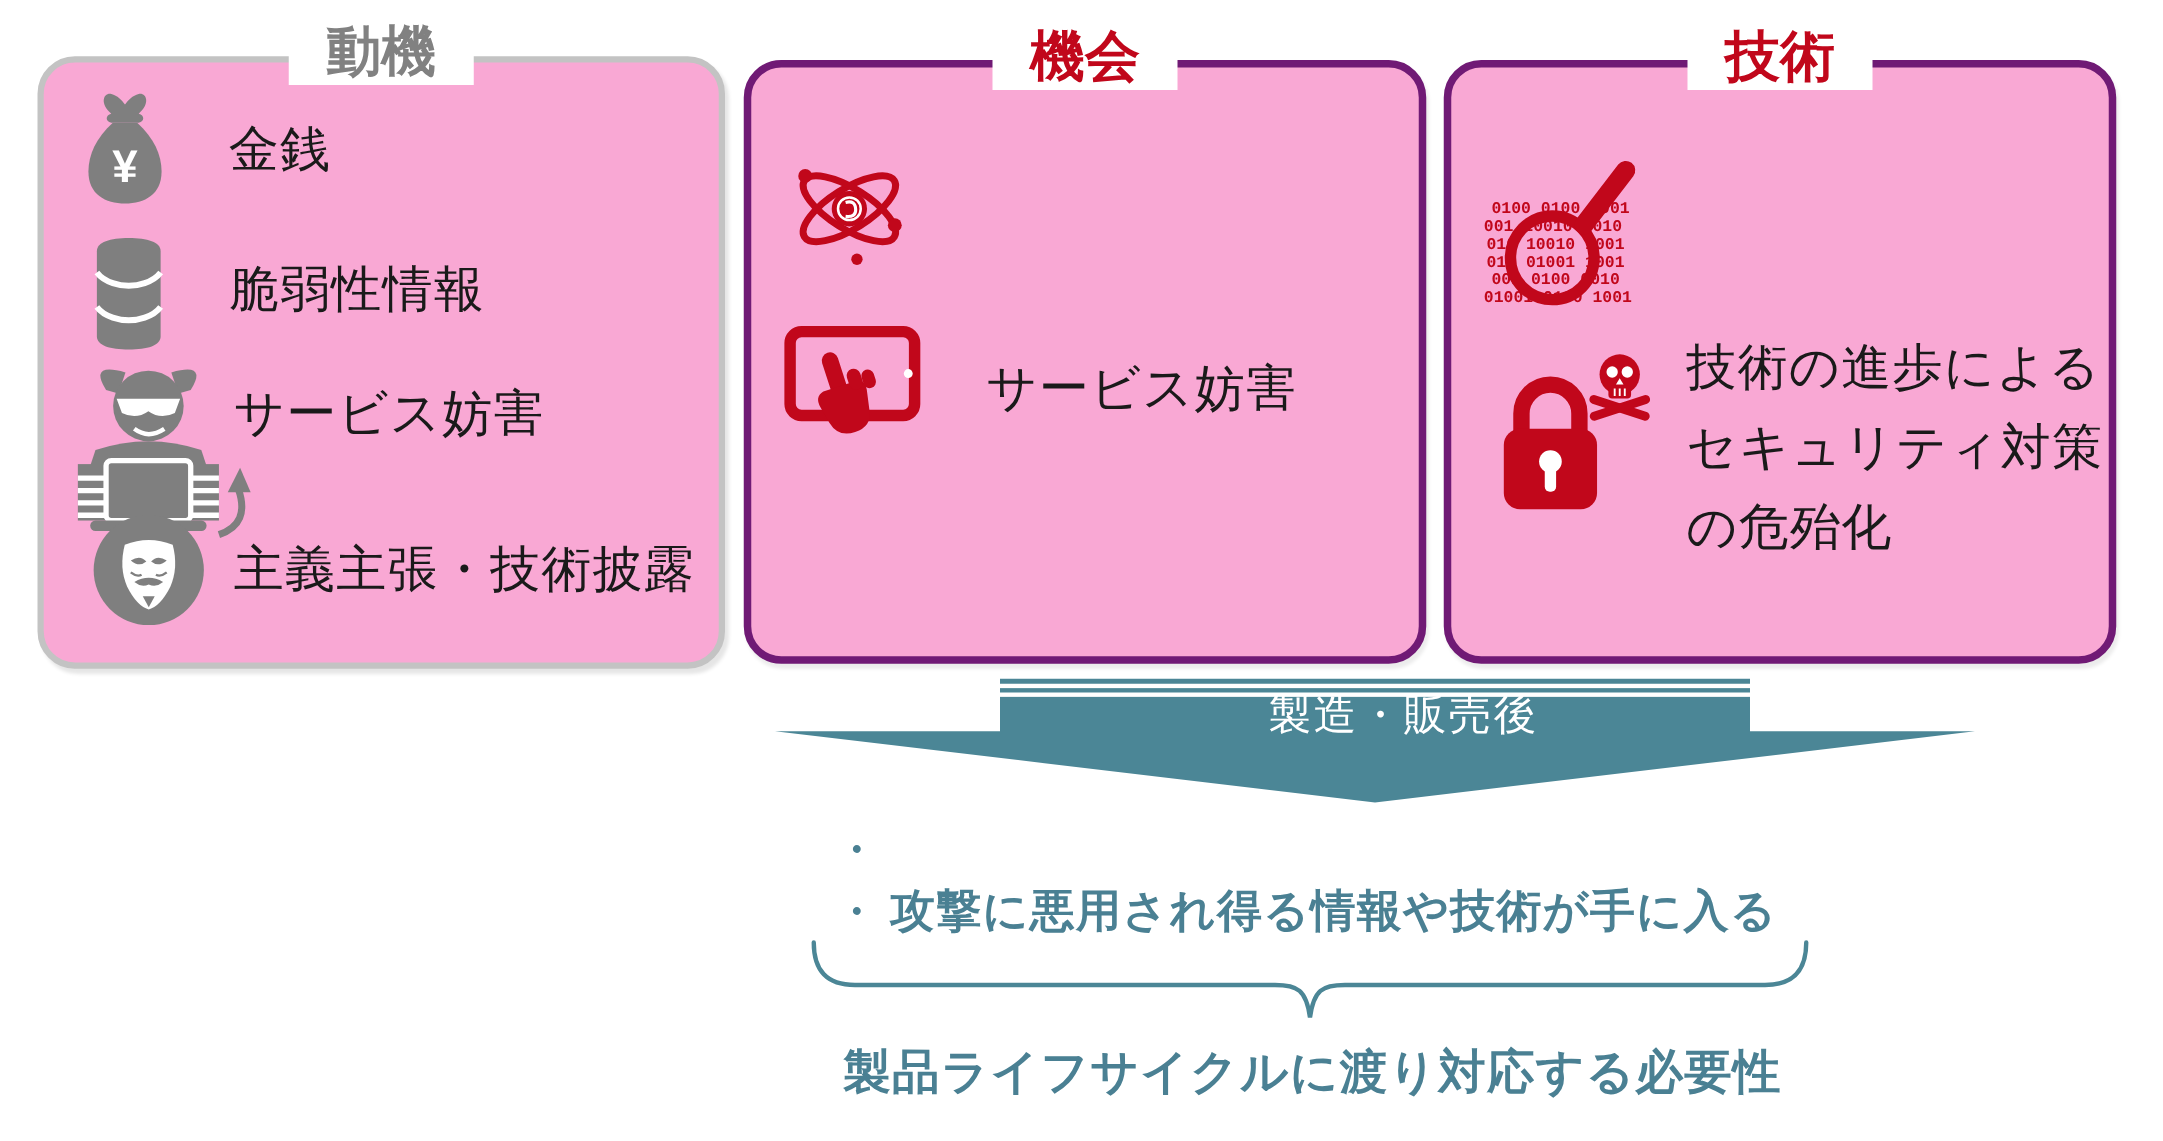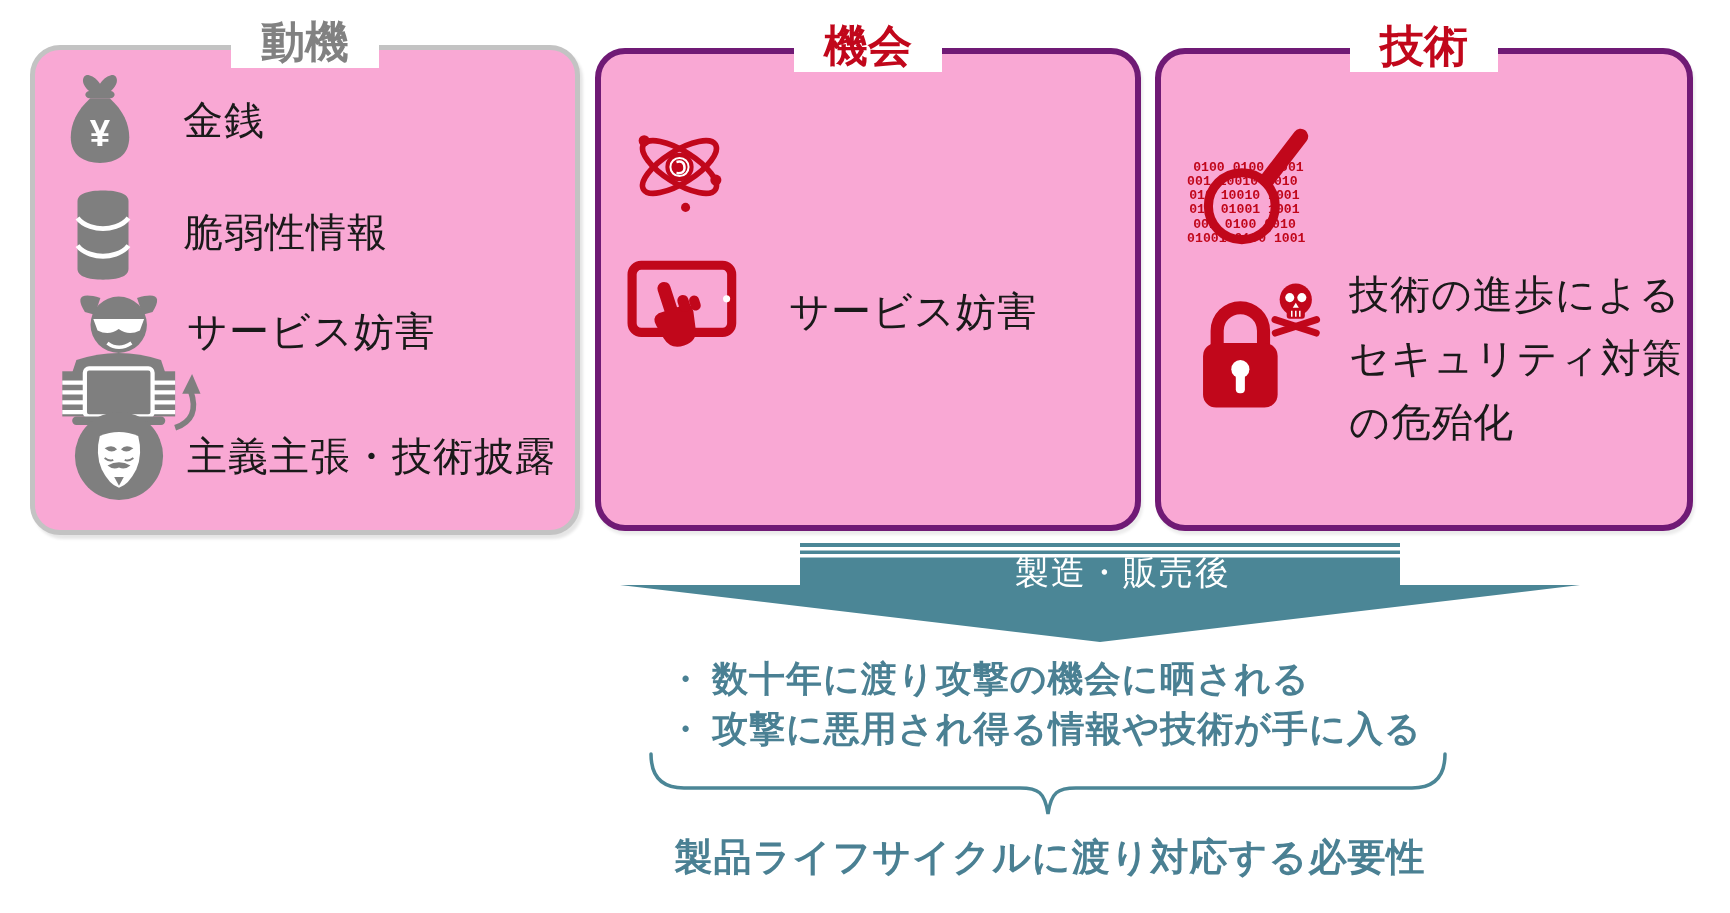--- a/index.html
+++ b/index.html
@@ -187,21 +187,20 @@
     <rect x="200" y="3" width="600" height="45" fill="#4b8696"></rect>
     <rect x="200" y="7" width="600" height="3.5" fill="#ffffff"></rect>
     <rect x="200" y="14" width="600" height="3.5" fill="#ffffff"></rect>
     <polygon points="20,45 980,45 500,102" fill="#4b8696"></polygon>
   </svg>
   <div class="banner-label">製造・販売後</div>
 
   <div class="bullets">
     <div class="bullet-row">
       <span class="dot">•</span>
-      <span>数十年に渡り攻撃の機会に晒される</span>
     </div>
     <div class="bullet-row">
       <span class="dot">•</span>
       <span>攻撃に悪用され得る情報や技術が手に入る</span>
     </div>
   </div>
 
   <svg class="brace-svg" viewBox="0 0 800 72">
     <path d="M3 4 C3 26 13 38 36 38 L372 38 C390 38 397 42 400 64 C403 42 410 38 428 38 L764 38 C787 38 797 26 797 4" fill="none" stroke="#4b8696" stroke-width="3.5" stroke-linecap="round"></path>
   </svg>

